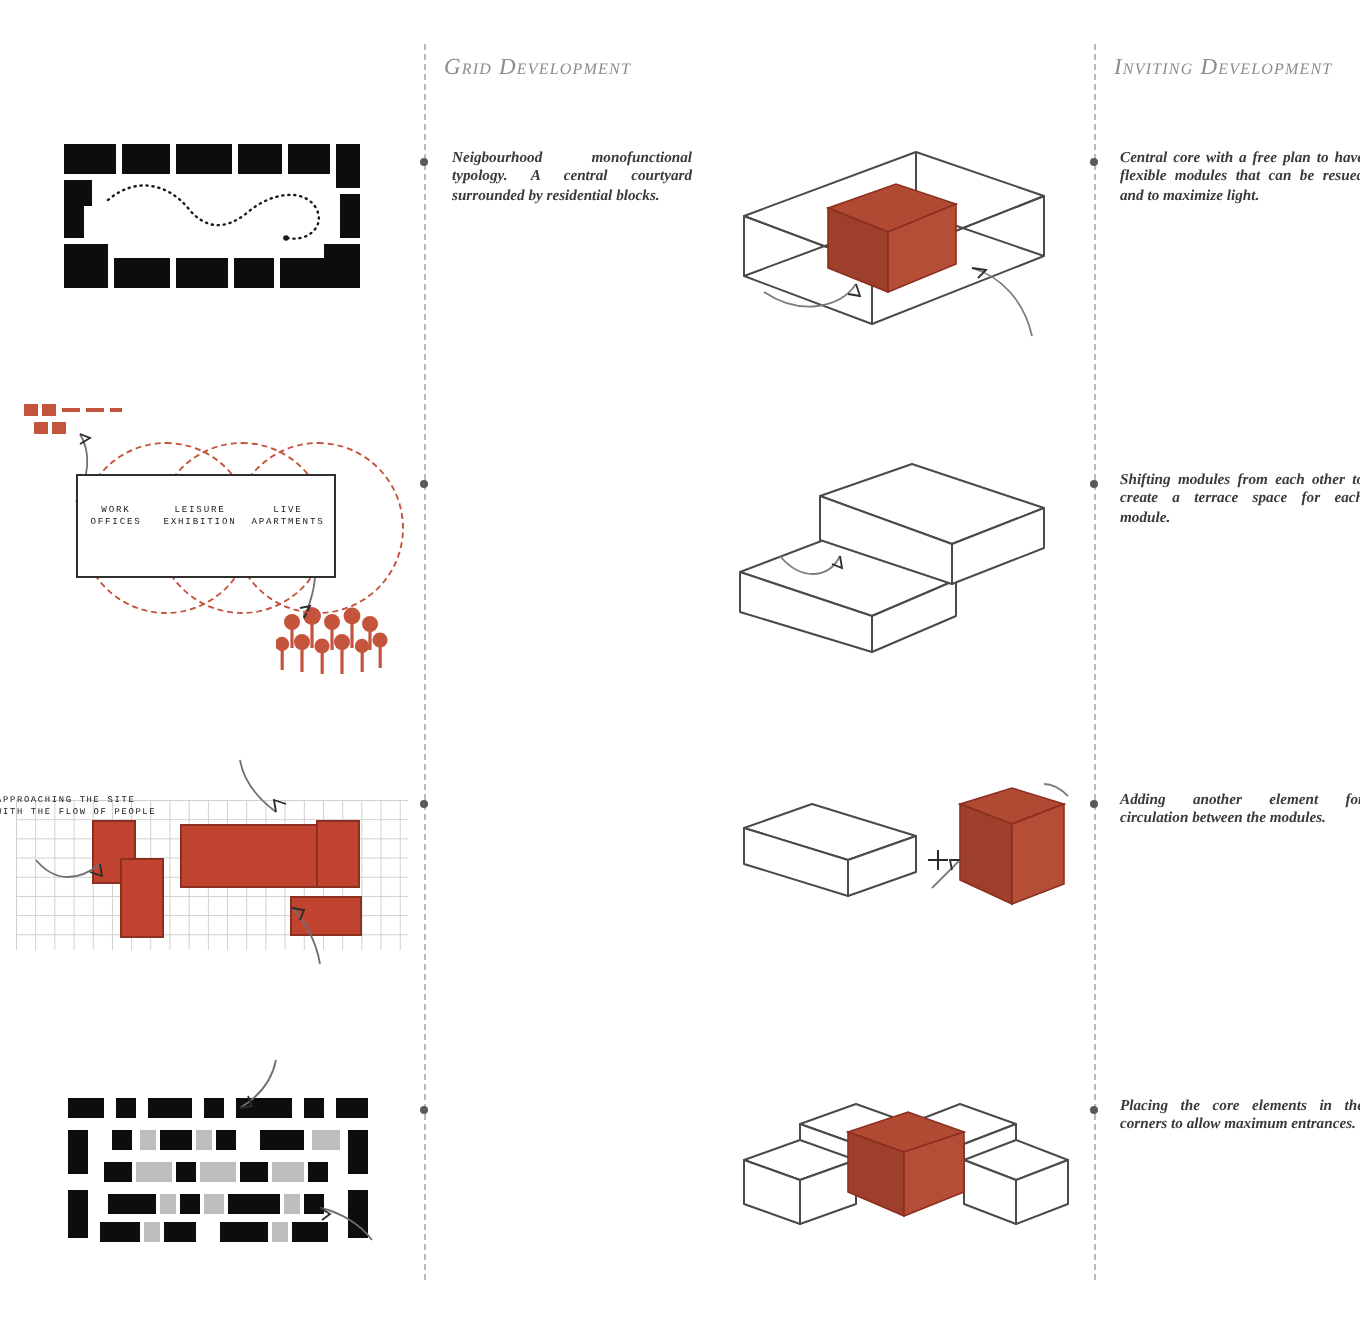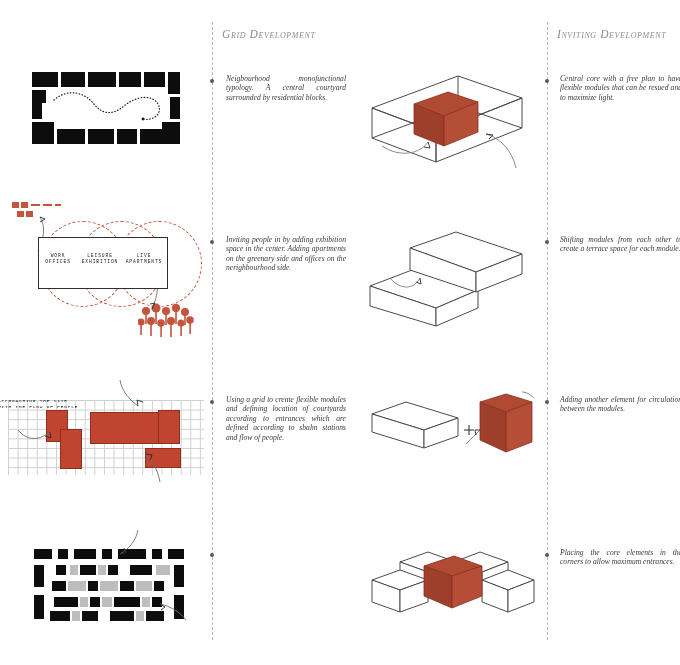--- a/index.html
+++ b/index.html
@@ -51,20 +51,21 @@
   .note {
     position: absolute;
     width: 120px;
     font-family: "Liberation Serif", serif;
     font-style: italic;
     font-size: 7.6px;
     line-height: 9.4px;
     color: #3a3a3a;
     text-align: justify;
     text-justify: inter-word;
+    font-weight: bold;
   }
   .note.wide { width: 122px; }
 
   
   .note-dot {
     position: absolute;
     width: 4px;
     height: 4px;
     border-radius: 50%;
     background: #5a5a5a;
@@ -305,21 +306,20 @@
 
     <svg class="arrow-svg" width="195" height="150">
       <path d="M 32 22 C 38 32, 36 44, 30 56" fill="none" stroke="#6f6f6f" stroke-width="0.9"></path>
       <path d="M 32 22 l 5 2 l -5 3" fill="none" stroke="#2b2b2b" stroke-width="0.9"></path>
       <path d="M 146 72 C 152 88, 150 100, 144 114" fill="none" stroke="#6f6f6f" stroke-width="0.9"></path>
       <path d="M 144 114 l 3 -6 l -5 1" fill="none" stroke="#2b2b2b" stroke-width="0.9"></path>
     </svg>
   </div>
 
   <div class="note-dot" style="left:210px; top:240px;"></div>
-  <div class="note" style="left:226px; top:235px;">Inviting people in by adding exhibition space in the center. Adding apartments on the greenary side and offices on the nerighbourhood side.</div>
 
   <div class="iso" style="left:366px; top:228px;">
     <svg width="165" height="100" overflow="visible">
       <g fill="#ffffff" stroke="#4a4a4a" stroke-width="1" stroke-linejoin="round">
 
         <polygon points="4,58 46,42 112,62 70,80"></polygon>
         <polygon points="4,58 4,78 70,98 70,80"></polygon>
         <polygon points="70,80 70,98 112,80 112,62"></polygon>
 
         <polygon points="44,20 90,4 156,26 110,44"></polygon>
@@ -349,21 +349,20 @@
   <svg class="arrow-svg" style="left:0; top:378px;" width="212" height="110">
     <path d="M 120 2 C 122 14, 130 22, 138 28" fill="none" stroke="#6f6f6f" stroke-width="0.9"></path>
     <path d="M 138 28 l -1 -6 l 6 2" fill="none" stroke="#2b2b2b" stroke-width="0.9"></path>
     <path d="M 18 52 C 28 64, 40 62, 50 54" fill="none" stroke="#6f6f6f" stroke-width="0.9"></path>
     <path d="M 50 54 l 1 6 l -6 -2" fill="none" stroke="#2b2b2b" stroke-width="0.9"></path>
     <path d="M 160 104 C 158 92, 152 82, 146 76" fill="none" stroke="#6f6f6f" stroke-width="0.9"></path>
     <path d="M 146 76 l 6 1 l -2 5" fill="none" stroke="#2b2b2b" stroke-width="0.9"></path>
   </svg>
 
   <div class="note-dot" style="left:210px; top:400px;"></div>
-  <div class="note" style="left:226px; top:395px;">Using a grid to create flexible modules and defining location of courtyards according to entrances which are defined according to sbahn stations and flow of people.</div>
 
   <div class="iso" style="left:370px; top:392px;">
     <svg width="165" height="72" overflow="visible">
       <g fill="#ffffff" stroke="#4a4a4a" stroke-width="1" stroke-linejoin="round">
         <polygon points="2,22 36,10 88,26 54,38"></polygon>
         <polygon points="2,22 2,40 54,56 54,38"></polygon>
         <polygon points="54,38 54,56 88,44 88,26"></polygon>
       </g>
       <g stroke="#2b2b2b" stroke-width="1">
         <line x1="94" y1="38" x2="104" y2="38"></line>

